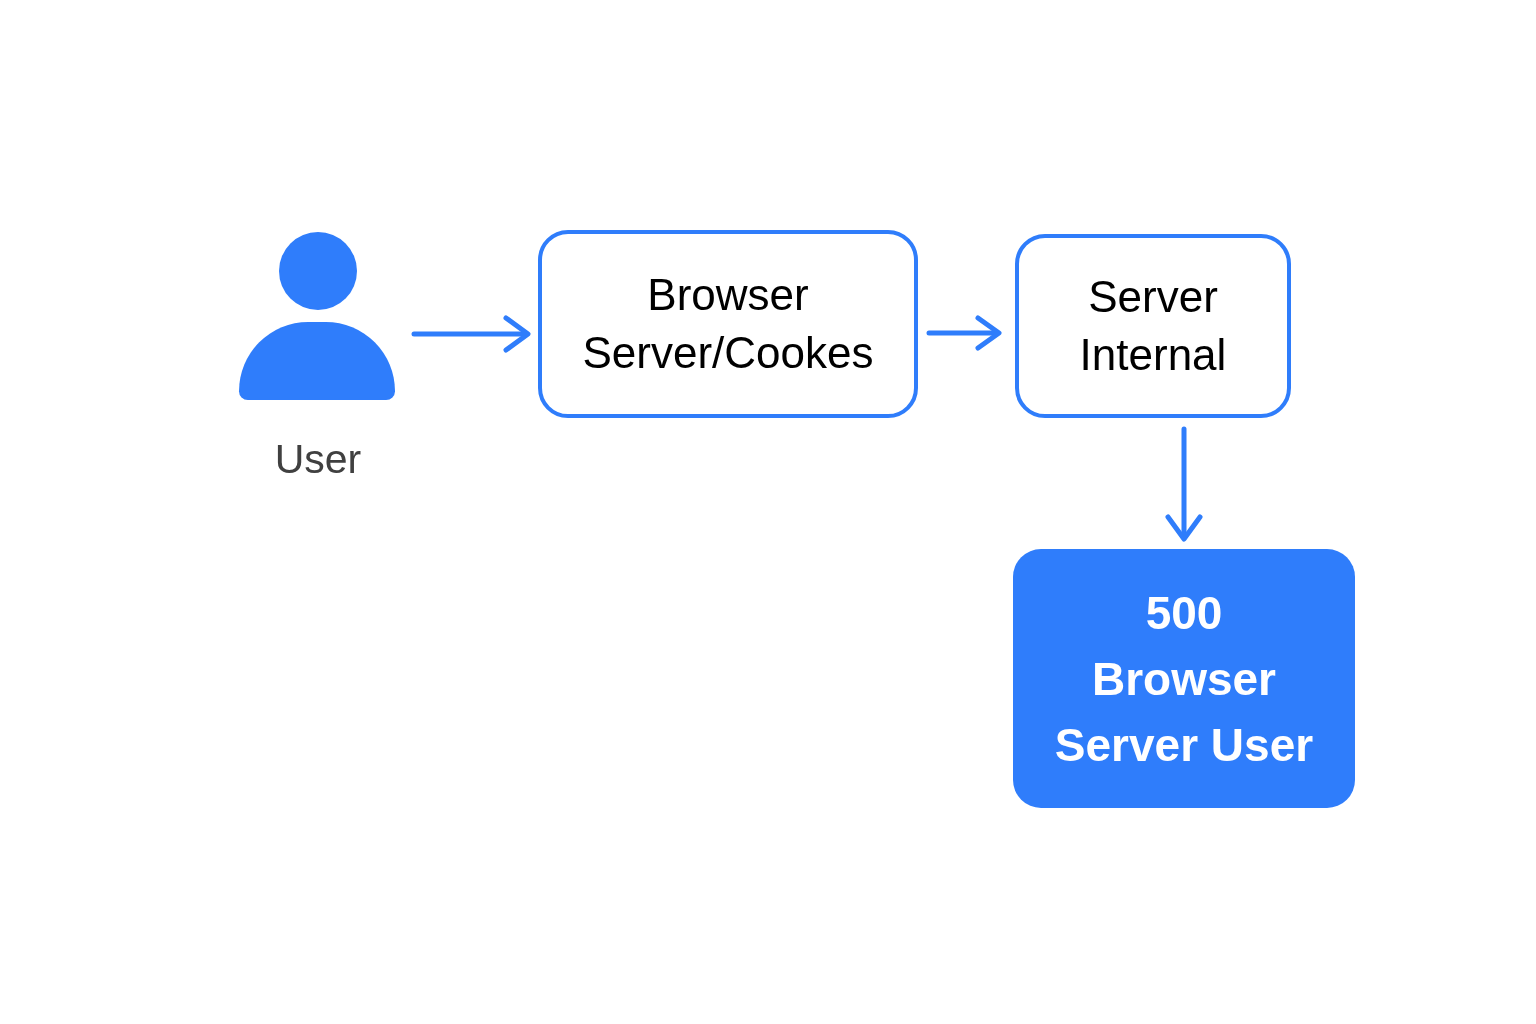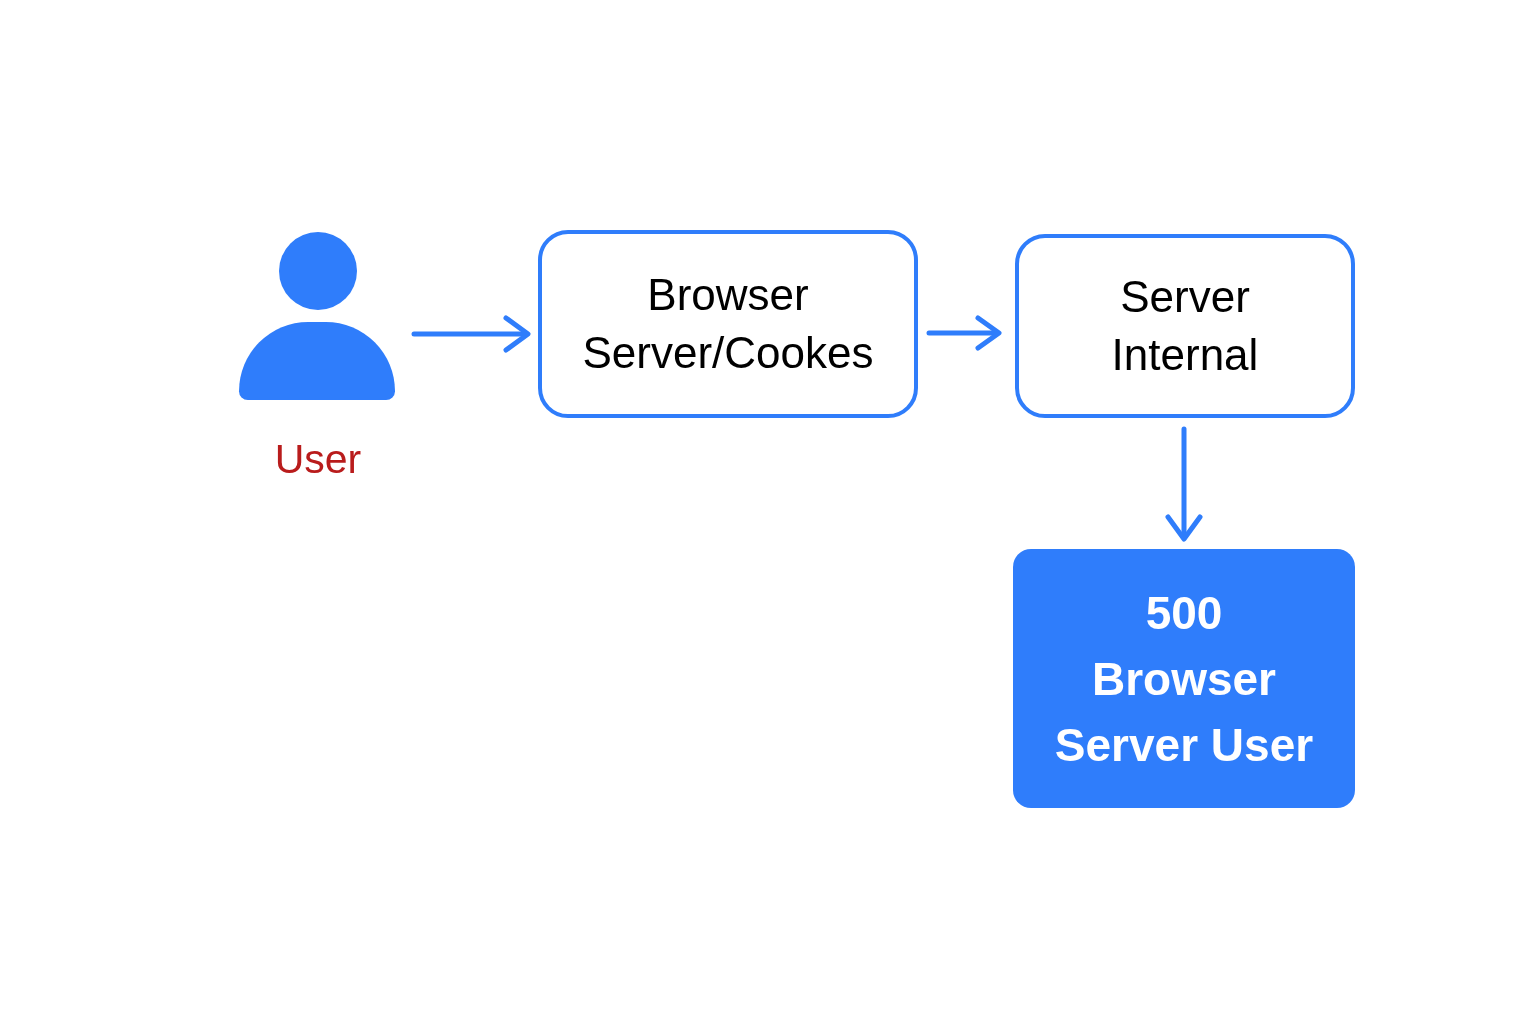--- a/index.html
+++ b/index.html
@@ -46,21 +46,21 @@
     border-radius: 78px 78px 10px 10px;
   }
   #user-label {
     position: absolute;
     left: 238px;
     top: 434px;
     width: 160px;
     text-align: center;
     font-size: 41px;
     line-height: 50px;
-    color: #b91c1c;
+    color: #404040;
     white-space: nowrap;
   }
 
   
   .node-box {
     position: absolute;
     box-sizing: border-box;
     display: flex;
     flex-direction: column;
     align-items: center;
@@ -73,32 +73,32 @@
     border-radius: 30px;
   }
   .node-box.outline .node-line {
     font-size: 44px;
     line-height: 58px;
     color: #000000;
     white-space: nowrap;
   }
   .node-box.filled {
     background: var(--brand);
-    border-radius: 18px;
+    border-radius: 28px;
   }
   .node-box.filled .node-line {
     font-size: 46px;
     line-height: 66px;
     font-weight: bold;
     color: #ffffff;
     white-space: nowrap;
   }
 
   #node-browser  { left: 538px;  top: 230px; width: 380px; height: 188px; }
-  #node-server   { left: 1015px; top: 234px; width: 340px; height: 184px; }
+  #node-server   { left: 1015px; top: 234px; width: 276px; height: 184px; }
   #node-error    { left: 1013px; top: 549px; width: 342px; height: 259px; }
 
   
   .arrow-svg {
     position: absolute;
     overflow: visible;
   }
   #arrow-user-browser    { left: 410px;  top: 308px; width: 130px; height: 52px; }
   #arrow-browser-server  { left: 925px;  top: 308px; width: 86px;  height: 52px; }
   #arrow-server-error    { left: 1160px; top: 425px; width: 52px;  height: 122px; }

